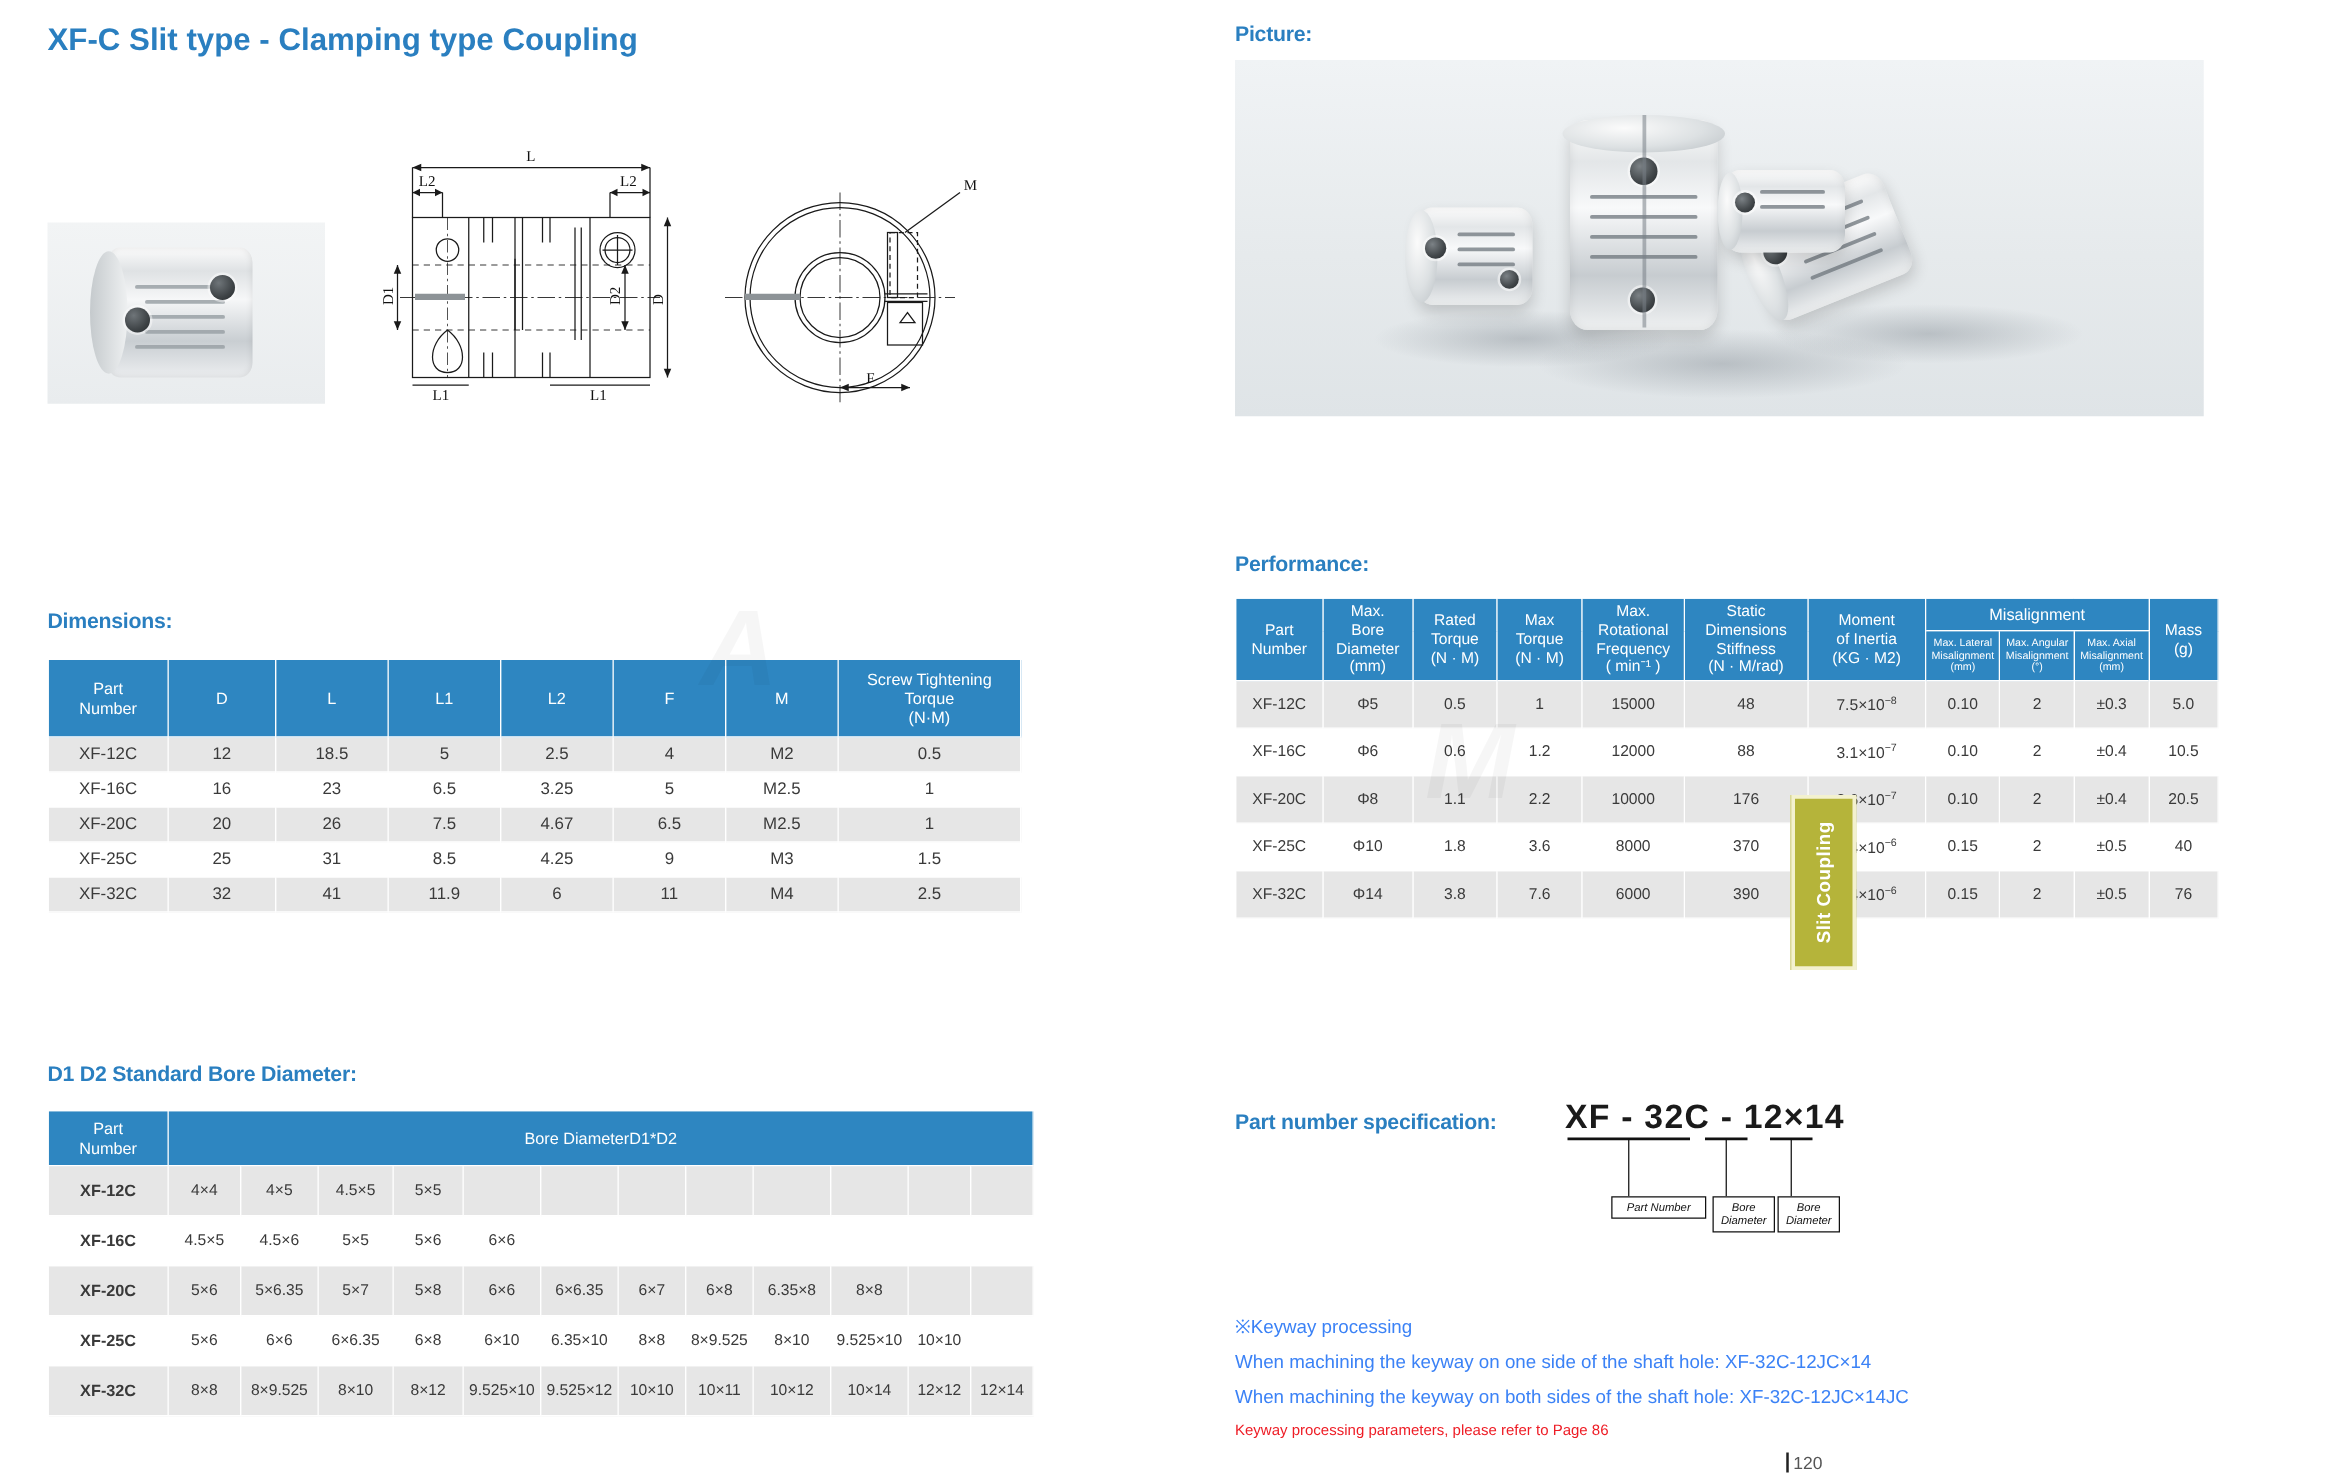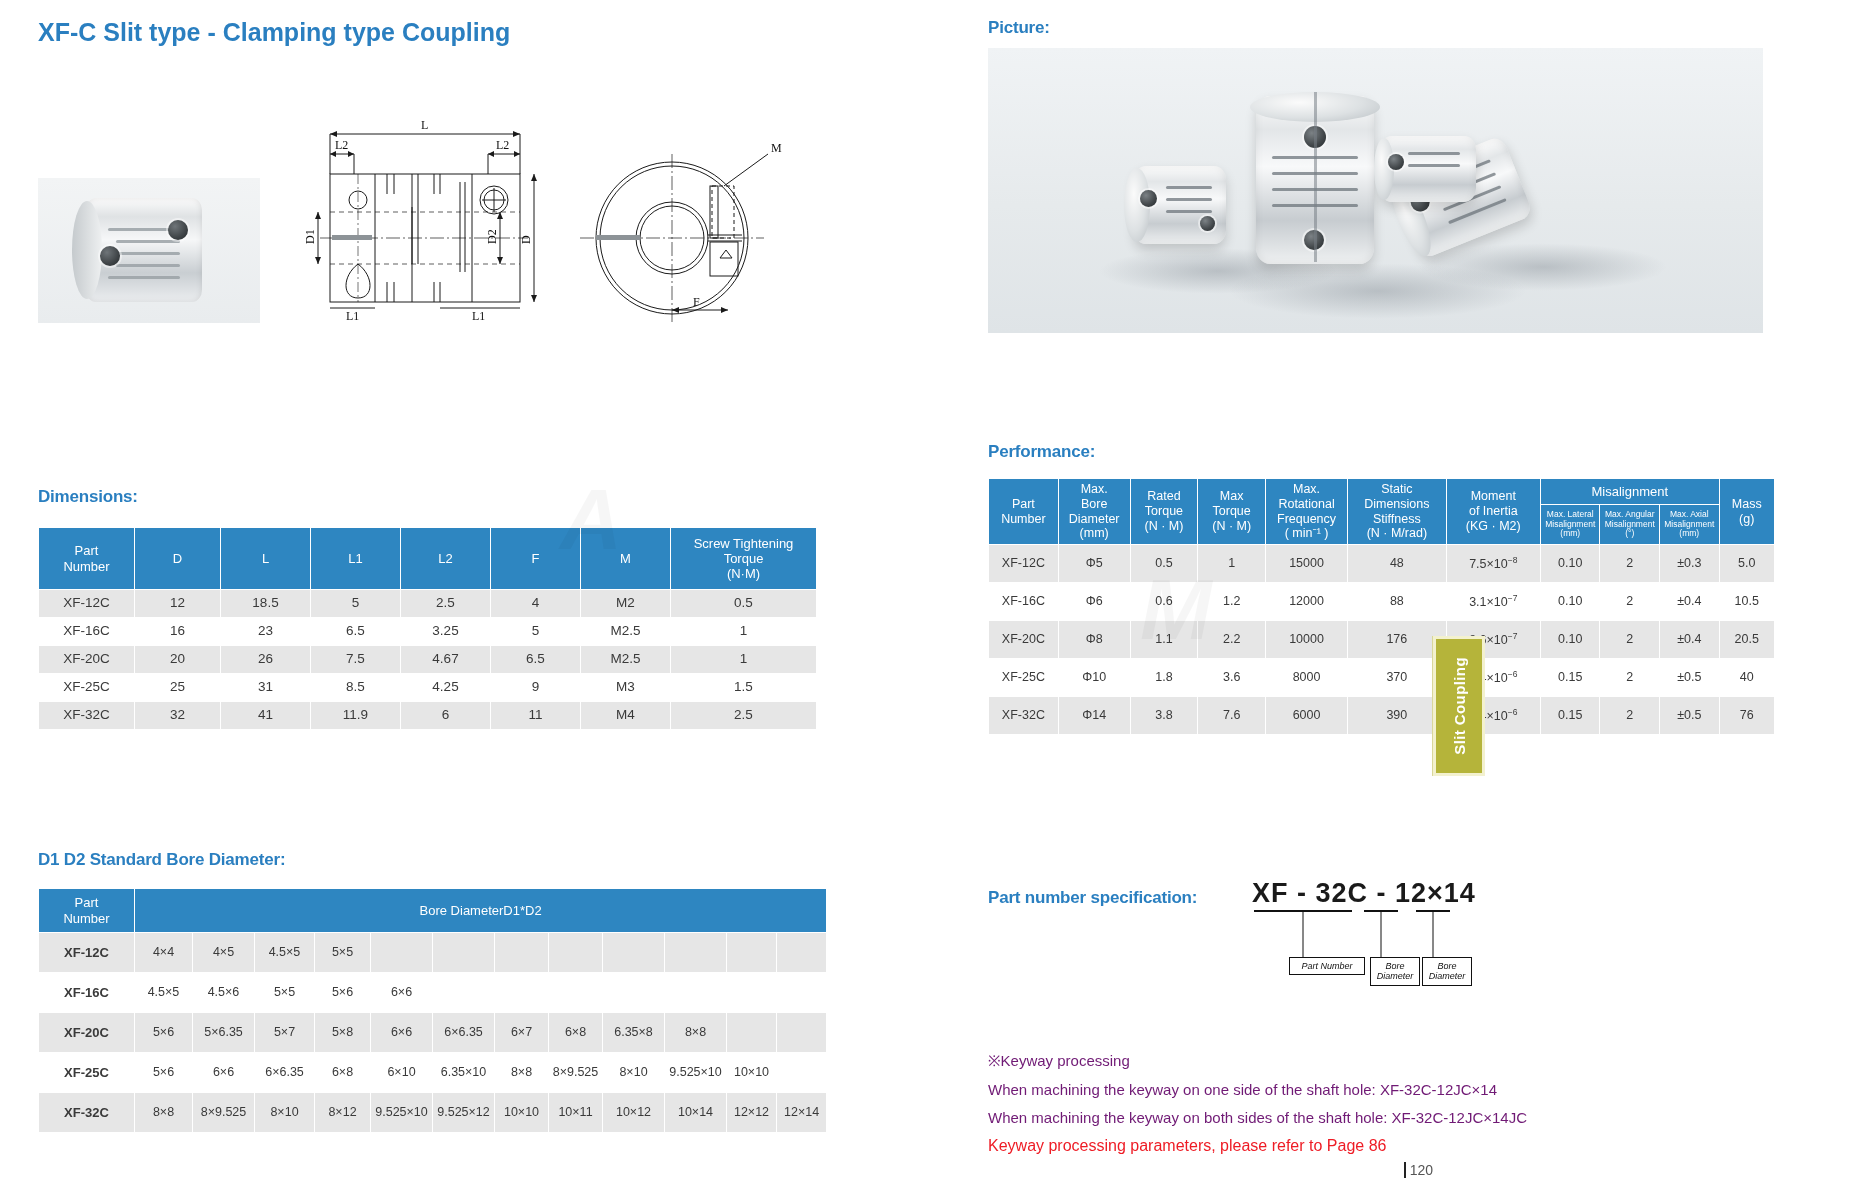--- a/index.html
+++ b/index.html
@@ -161,42 +161,42 @@
   .spec-svg { position:absolute; left: 1240px; top: 905px; }
   .spec-label {
     position:absolute;
     border:1px solid #111; background:#fff;
     font-size: 9px; color:#111; text-align:center;
     line-height: 1.15; padding: 3px 2px; font-style: italic;
   }
 
   
   .notes { position:absolute; left: 988px; top: 1050px; width: 760px; }
-  .note-line { color:#701a75; font-size: 15px; margin-bottom: 11px; }
-  .note-red { color:#ee1c25; font-size: 16px; }
+  .note-line { color:#3b82f6; font-size: 15px; margin-bottom: 11px; }
+  .note-red { color:#ee1c25; font-size: 12px; }
 
   
   #side-tab {
     position:absolute; right: 0px; top: 636px;
     width: 52px; height: 140px;
     background: #b5b43a;
     border: 3px solid #f3f1cf;
     box-shadow: -1px 0 0 #d9d79a;
     display:flex; align-items:center; justify-content:center;
   }
   #side-tab span {
     writing-mode: vertical-rl;
     transform: rotate(180deg);
     color:#ffffff; font-size: 15px; font-weight: bold;
     letter-spacing: .4px;
   }
 
   
   #page-num {
-    position:absolute; right: 52px; bottom: 8px;
+    position:absolute; right: 27px; bottom: 8px;
     font-size: 14px; color:#555;
     border-left: 2px solid #222; padding-left: 4px;
   }
 
   
   .wm {
     position:absolute; color: rgba(0,0,0,0.035);
     font-size: 86px; font-weight: bold; font-style: italic;
     pointer-events:none; user-select:none;
   }

